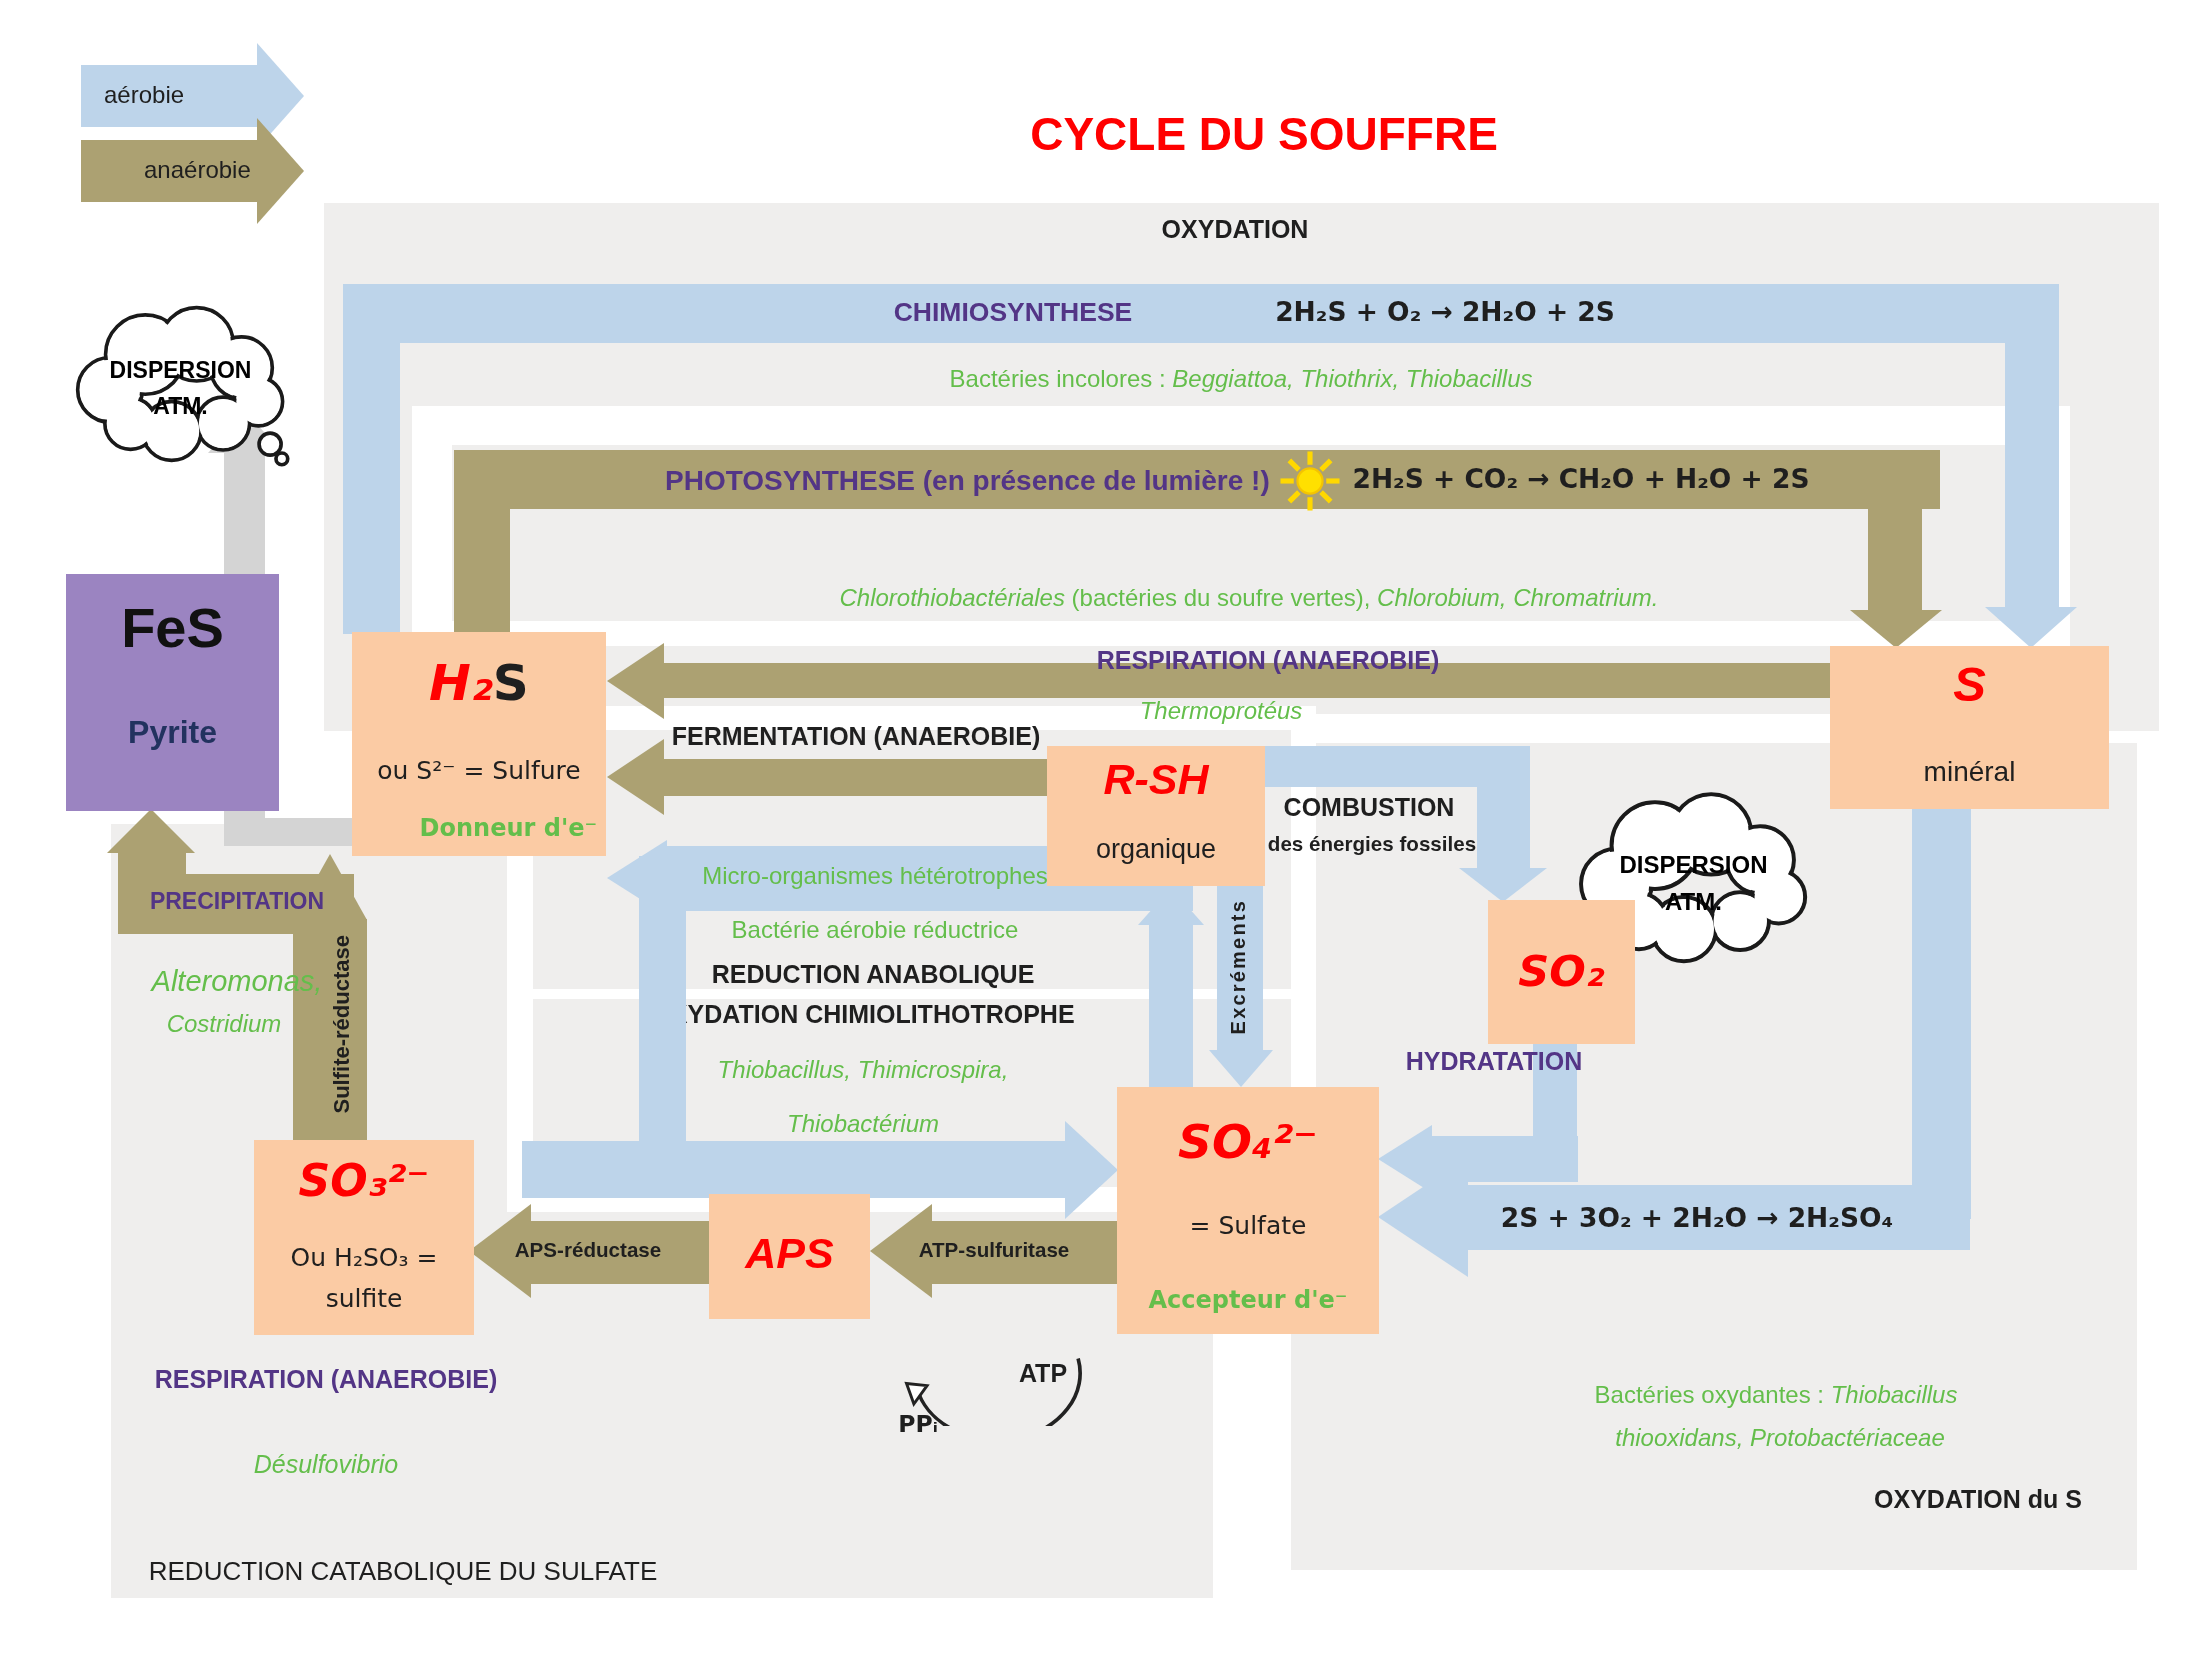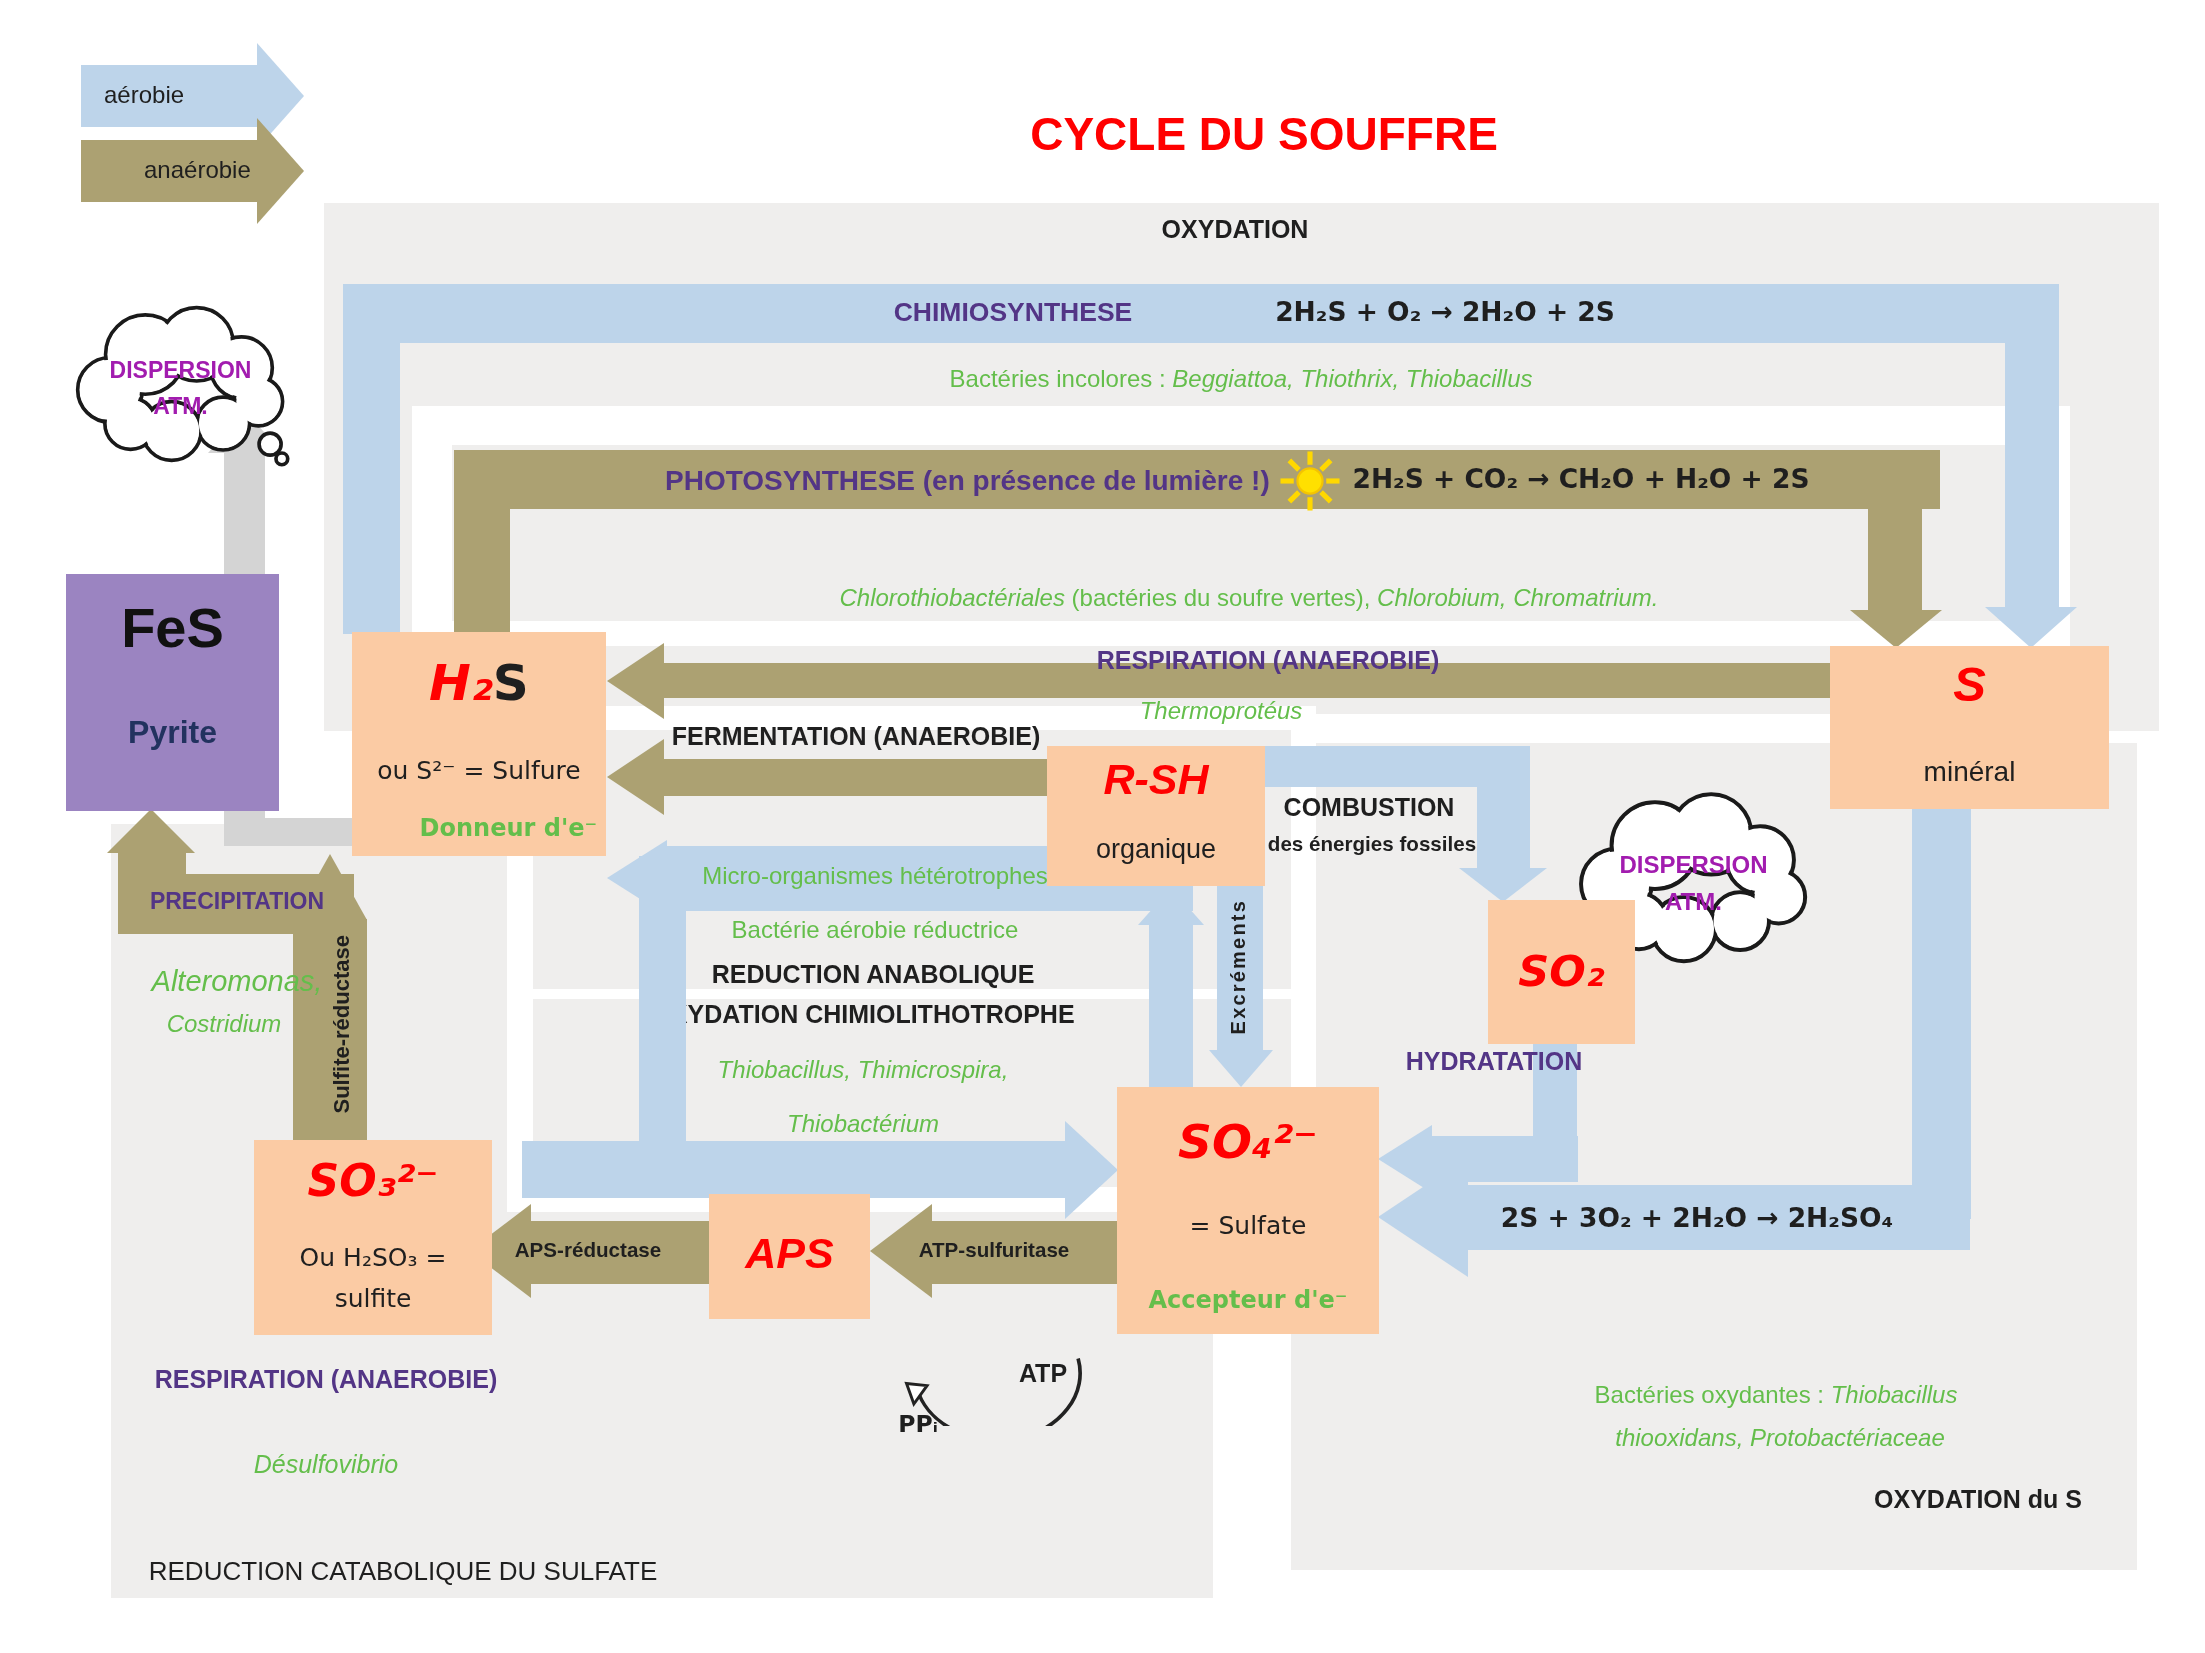--- a/index.html
+++ b/index.html
@@ -16,21 +16,21 @@
   .txt{position:absolute;white-space:nowrap;color:#1f1f1f;}
   .ctr{transform:translateX(-50%);}
   .b{font-weight:bold;}
   .i{font-style:italic;}
   .green{color:#64be4b;}
   .purple{color:#533586;}
   .red{color:#ff0000;font-style:italic;}
   .dv{font-family:"DejaVu Sans",sans-serif;}
   .node{position:absolute;background:#fbcba4;}
   .vert{writing-mode:vertical-rl;transform:rotate(180deg);}
-  .cloudtxt{position:absolute;width:100%;text-align:center;color:#a21caf;font-weight:bold;}
+  .cloudtxt{position:absolute;width:100%;text-align:center;color:#000000;font-weight:bold;}
 </style>
 </head>
 <body>
 
 <div id="canvas">
 
   <div class="panel" style="left:324px;top:203px;width:1835px;height:528px;"></div>
   <div class="panel" style="left:1291px;top:743px;width:846px;height:827px;"></div>
   <div class="panel" style="left:111px;top:824px;width:1102px;height:774px;"></div>
   <div class="white" style="left:412px;top:406px;width:1658px;height:325px;"></div>
@@ -245,21 +245,21 @@
   <div class="node" style="left:1488px;top:900px;width:147px;height:144px;">
     <div class="txt ctr b red dv" style="left:50%;top:46px;font-size:43px;">SO₂</div>
   </div>
 
   <div class="node" style="left:1117px;top:1087px;width:262px;height:247px;">
     <div class="txt ctr b red dv" style="left:50%;top:26.5px;font-size:47px;">SO₄²⁻</div>
     <div class="txt ctr dv" style="left:50%;top:124px;font-size:25px;">= Sulfate</div>
     <div class="txt ctr b green dv" style="left:50%;top:199px;font-size:24px;">Accepteur d'e⁻</div>
   </div>
 
-  <div class="node" style="left:254px;top:1140px;width:238px;height:195px;">
+  <div class="node" style="left:254px;top:1140px;width:220px;height:195px;">
     <div class="txt ctr b red dv" style="left:50%;top:14.7px;font-size:44px;">SO₃²⁻</div>
     <div class="txt ctr dv" style="left:50%;top:103px;font-size:25px;">Ou H₂SO₃ =</div>
     <div class="txt ctr dv" style="left:50%;top:144px;font-size:25px;">sulfite</div>
   </div>
 
   <div class="node" style="left:709px;top:1194px;width:161px;height:125px;">
     <div class="txt ctr b red" style="left:50%;top:35px;font-size:43px;">APS</div>
   </div>
 
   <div class="txt ctr b purple" style="left:326px;top:1365px;font-size:25px;">RESPIRATION (ANAEROBIE)</div>

